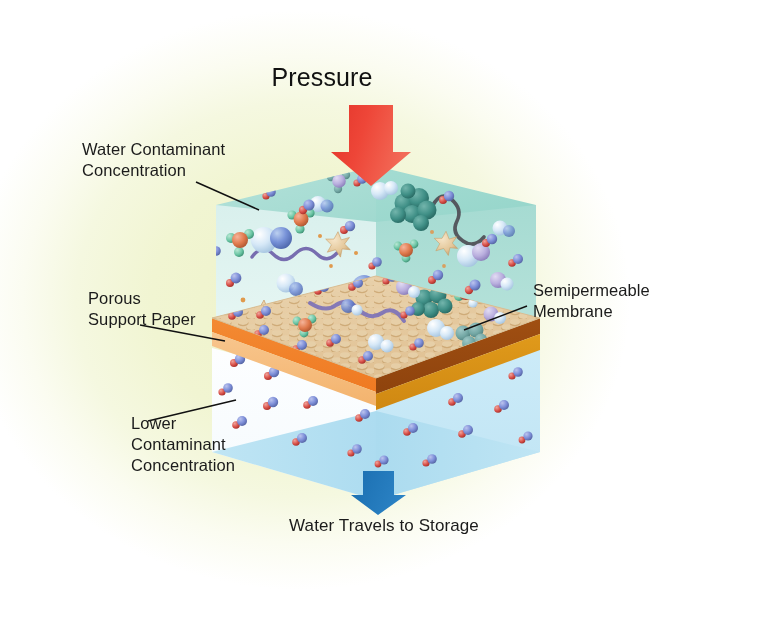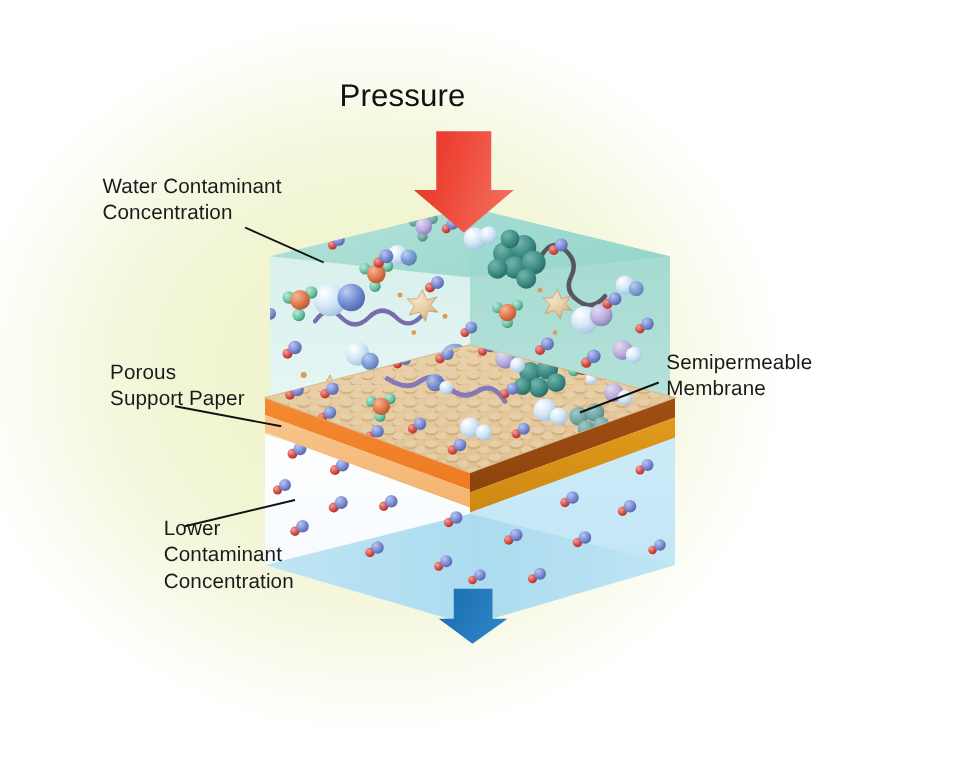--- a/index.html
+++ b/index.html
@@ -591,14 +591,15 @@
   <div class="lbl" id="label-porous">Porous
 Support Paper</div>
 
   <div class="lbl" id="label-lower">Lower
 Contaminant
 Concentration</div>
 
   <div class="lbl" id="label-semi">Semipermeable
 Membrane</div>
 
+  <div class="lbl" id="label-water">Water Travels to Storage</div>
 
 </div>
 
 </body></html>

